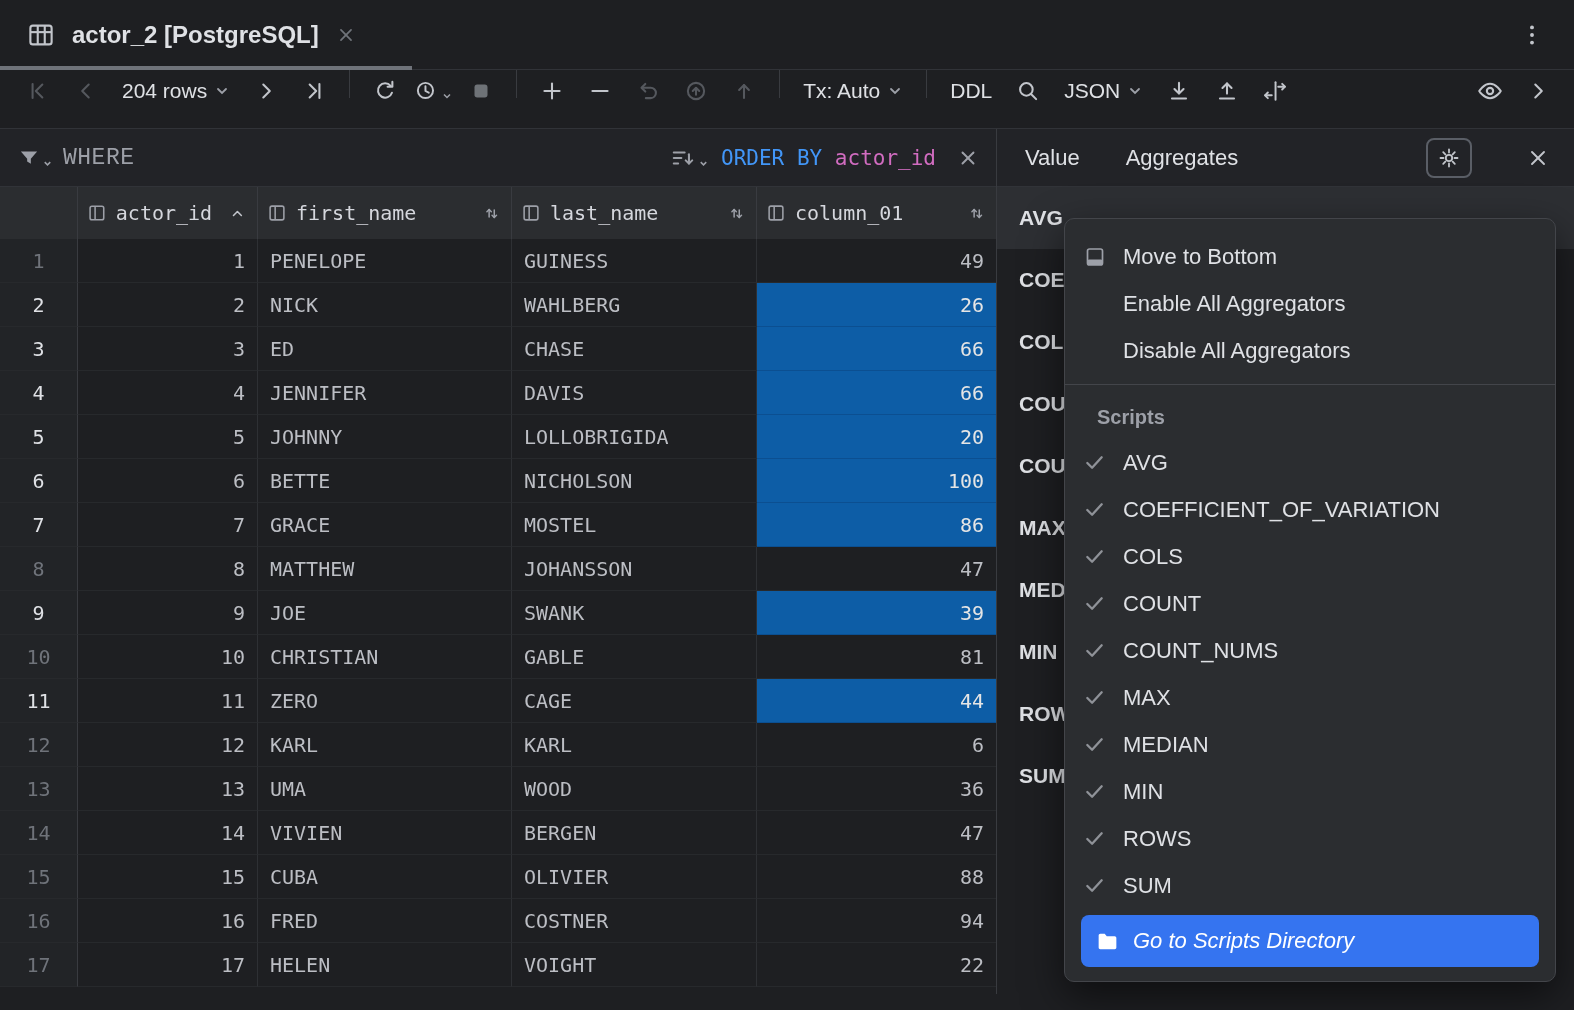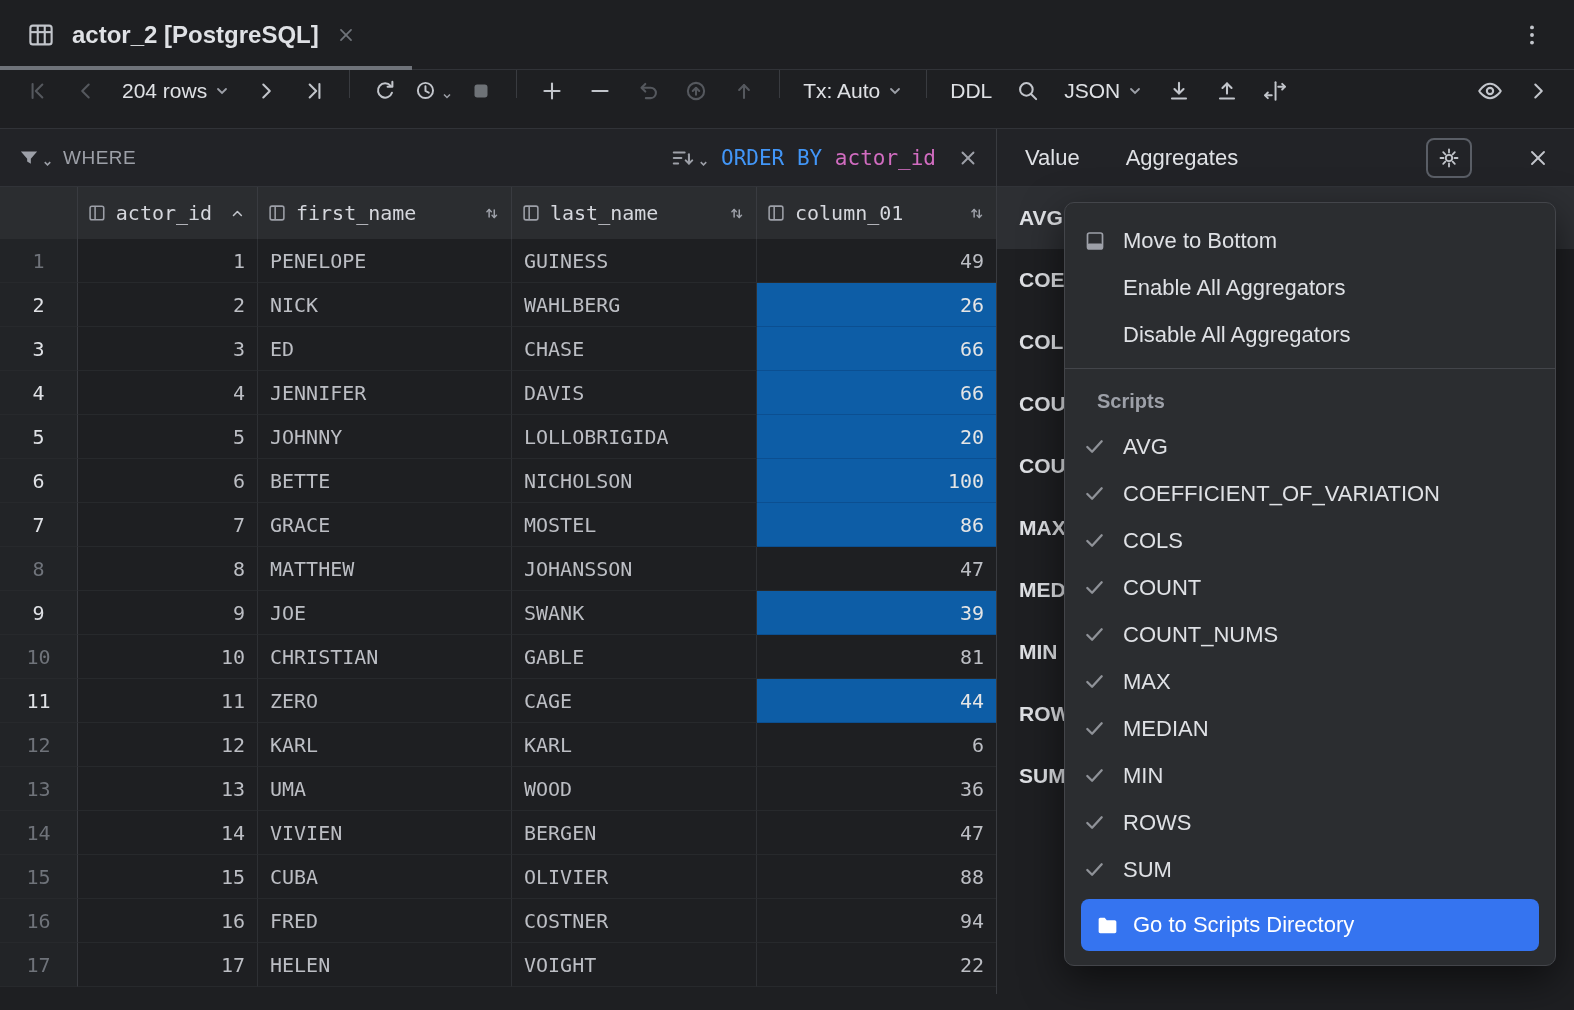--- a/index.html
+++ b/index.html
@@ -26,21 +26,21 @@
   .sep{width:1px; height:28px; background:var(--border); margin:0 9px; flex:none;}
   .push{margin-left:auto;}
 
   
   .main{display:flex; height:865px;}
   .left{width:997px; flex:none; border-right:1px solid var(--border); display:flex; flex-direction:column; overflow:hidden;}
   .right{flex:1; display:flex; flex-direction:column; overflow:hidden;}
 
   
   .filterbar{height:58px; flex:none; display:flex; align-items:center; padding:0 16px 0 16px; background:var(--bg-bar); border-bottom:1px solid var(--border-soft);}
-  .where-label{color:var(--muted); font-size:19px; margin-left:10px; letter-spacing:.5px;}
+  .where-label{color:var(--muted); font-size:23px; margin-left:10px; letter-spacing:.5px;font-family:Liberation Mono, monospace;}
   .order-group{margin-left:auto; display:flex; align-items:center; gap:12px;}
   .order-code{font-family:"DejaVu Sans Mono",monospace; font-size:21px; white-space:nowrap;}
   .kw{color:var(--kw-blue);} .ident{color:var(--ident-pink);}
   .mini-caret{margin-left:2px;}
 
   
   .gridwrap{flex:1; overflow:hidden;}
   .thead{display:grid; grid-template-columns:78px 180px 254px 245px 240px; height:52px; background:var(--bg2);}
   .th{display:flex; align-items:center; gap:8px; padding:0 10px 0 8px; border-right:1px solid var(--border); font-family:"DejaVu Sans Mono",monospace; font-size:20px; color:#d5d7dd; overflow:hidden; white-space:nowrap;}
   .th .grow{flex:1;}
@@ -55,26 +55,26 @@
   
   .panel-header{height:58px; flex:none; display:flex; align-items:center; gap:46px; padding:0 16px 0 28px; background:var(--bg-bar); border-bottom:1px solid var(--border-soft);}
   .panel-tab{font-size:22px; color:var(--txt); white-space:nowrap;}
   .gear-btn{margin-left:auto; width:46px; height:40px; border:2px solid #5a5e66; border-radius:8px; display:flex; align-items:center; justify-content:center;}
   .panel-close{width:40px; height:40px; display:flex; align-items:center; justify-content:center;}
   .agg-list{flex:1; overflow:hidden;}
   .agg-row{height:62px; display:flex; align-items:center; padding-left:22px; font-size:21px; font-weight:600; color:var(--txt); white-space:nowrap; overflow:hidden;}
   .agg-row.selected{background:#2d2f33;}
 
   
-  .menu{position:absolute; left:1064px; top:202px; width:492px; background:var(--bg2); border:1px solid #43454a; border-radius:10px; box-shadow:0 14px 40px rgba(0,0,0,.55); padding:14px 0; z-index:10;}
+  .menu{position:absolute; left:1064px; top:218px; width:492px; background:var(--bg2); border:1px solid #43454a; border-radius:10px; box-shadow:0 14px 40px rgba(0,0,0,.55); padding:14px 0; z-index:10;}
   .menu-item{height:47px; display:flex; align-items:center; padding:0 20px 0 18px; font-size:22px; color:var(--txt); white-space:nowrap;}
   .mi-icon{width:40px; flex:none; display:flex; align-items:center;}
   .menu-sep{height:1px; background:#43454a; margin:10px 0;}
   .menu-section{height:44px; display:flex; align-items:center; padding-left:32px; font-size:20px; font-weight:700; color:var(--muted);}
-  .menu-footer{margin:6px 16px 0; height:52px; border-radius:8px; background:var(--accent-blue); color:#fff; display:flex; align-items:center; gap:13px; padding:0 14px; font-size:22px; white-space:nowrap;}
+  .menu-footer{margin:6px 16px 0; height:52px; border-radius:8px; background:var(--accent-blue); color:#fff; display:flex; align-items:center; gap:13px; padding:0 14px; font-size:22px; white-space:nowrap;font-style:italic;}
 
   svg{display:block;}
 </style>
 </head>
 <body>
 
 <div class="app">
 
   <div class="tabbar">
     <div class="tab">

